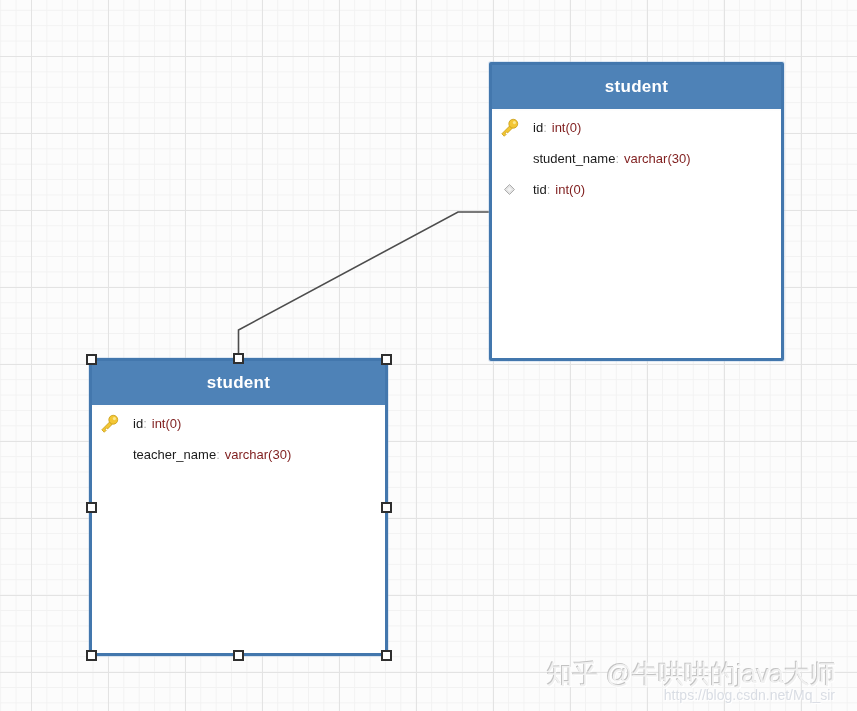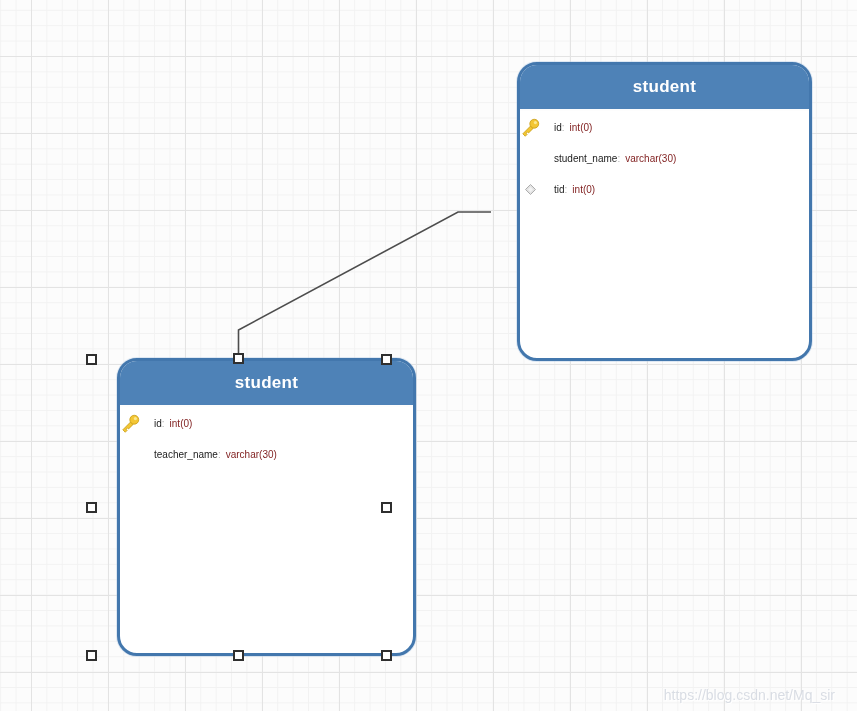--- a/index.html
+++ b/index.html
@@ -25,46 +25,45 @@
     position: absolute;
     left: 0; top: 0;
     width: 857px; height: 711px;
     pointer-events: none;
   }
   .tbl {
     position: absolute;
     box-sizing: border-box;
     background: #ffffff;
     border: 3px solid #4377ad;
-    border-radius: 20px;
+    border-radius: 2px;
     overflow: hidden;
     box-shadow: 0 0 0 1px rgba(165, 195, 225, 0.35);
-    margin-left: 28px;
   }
   .tbl-student { left: 489px; top: 62px; width: 295px; height: 299px; }
   .tbl-teacher { left: 89px;  top: 358px; width: 299px; height: 298px; }
   .tbl-header {
     height: 44px;
     line-height: 44px;
     background: #4e82b7;
     border-bottom: 2px solid #fdfdfd;
     color: #ffffff;
     font-weight: bold;
     font-size: 17px;
     text-align: center;
     letter-spacing: 0.3px;
     cursor: default;
   }
   .tbl-body { padding-top: 1px; }
   .row {
     height: 31px;
     display: flex;
     align-items: center;
-    padding-left: 0;
-    font-size: 10px;
+    padding-left: 7px;
+    font-size: 13px;
     white-space: nowrap;
     text-align: right;
   }
   .icon-cell {
     width: 34px;
     display: flex;
     align-items: center;
   }
   .fname { color: #1b1b1b; }
   .fsep  { color: #b0b0b0; }
@@ -166,15 +165,16 @@
 
   <div class="handle" style="left:85.5px; top:353.5px;"></div>
   <div class="handle" style="left:233px;  top:352.5px;"></div>
   <div class="handle" style="left:380.5px;top:353.5px;"></div>
   <div class="handle" style="left:85.5px; top:502px;"></div>
   <div class="handle" style="left:380.5px;top:502px;"></div>
   <div class="handle" style="left:85.5px; top:650px;"></div>
   <div class="handle" style="left:233px;  top:650px;"></div>
   <div class="handle" style="left:380.5px;top:650px;"></div>
 
+  <div class="wm-line1">知乎 @牛哄哄的java大师</div>
   <div class="wm-line2">https://blog.csdn.net/Mq_sir</div>
 
 </div>
 
 </body></html>

